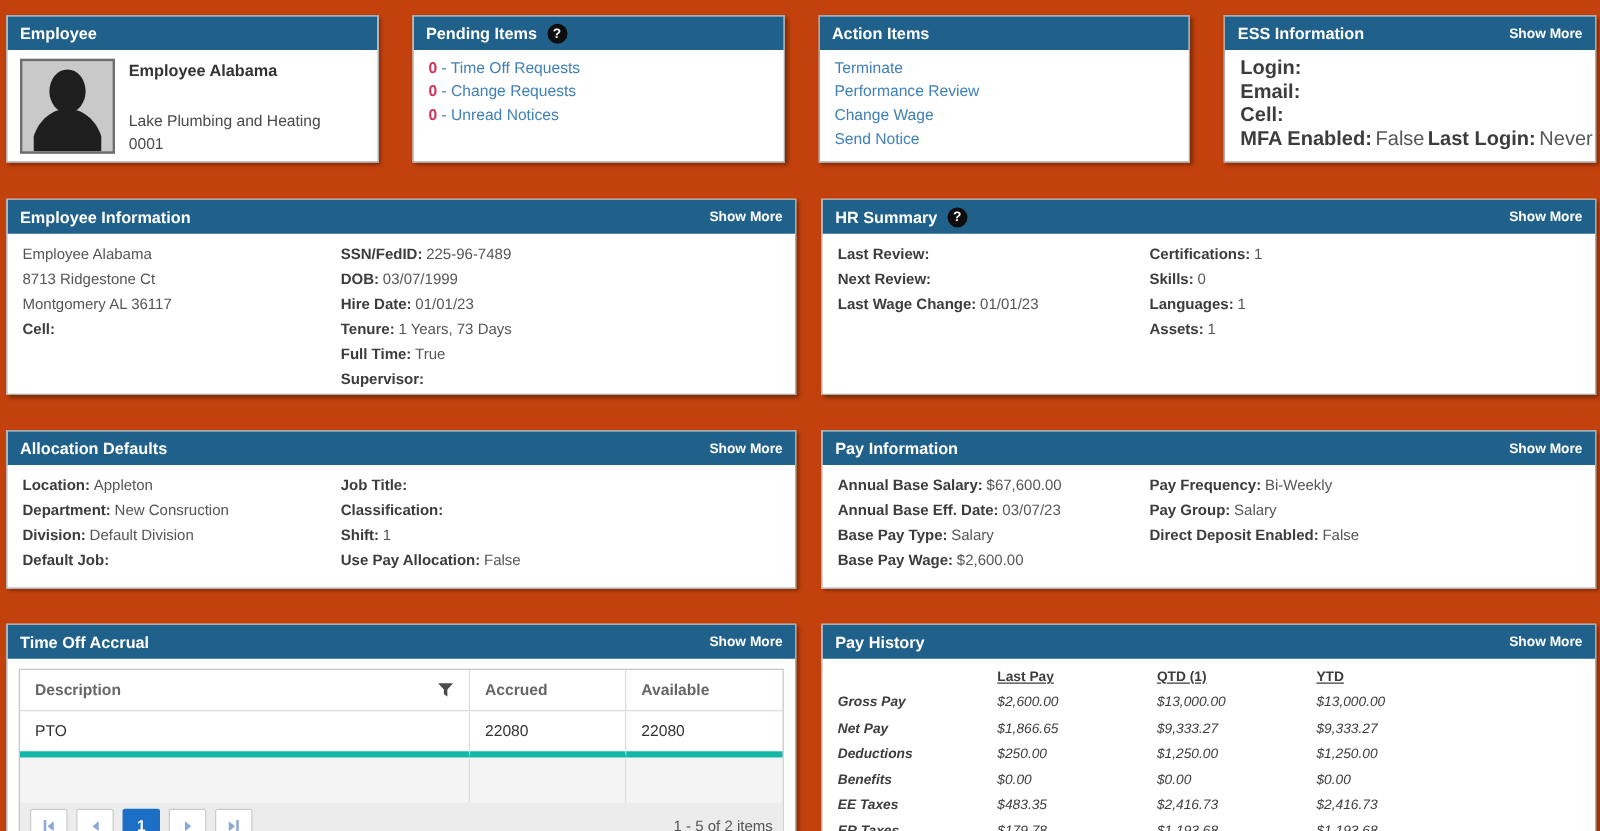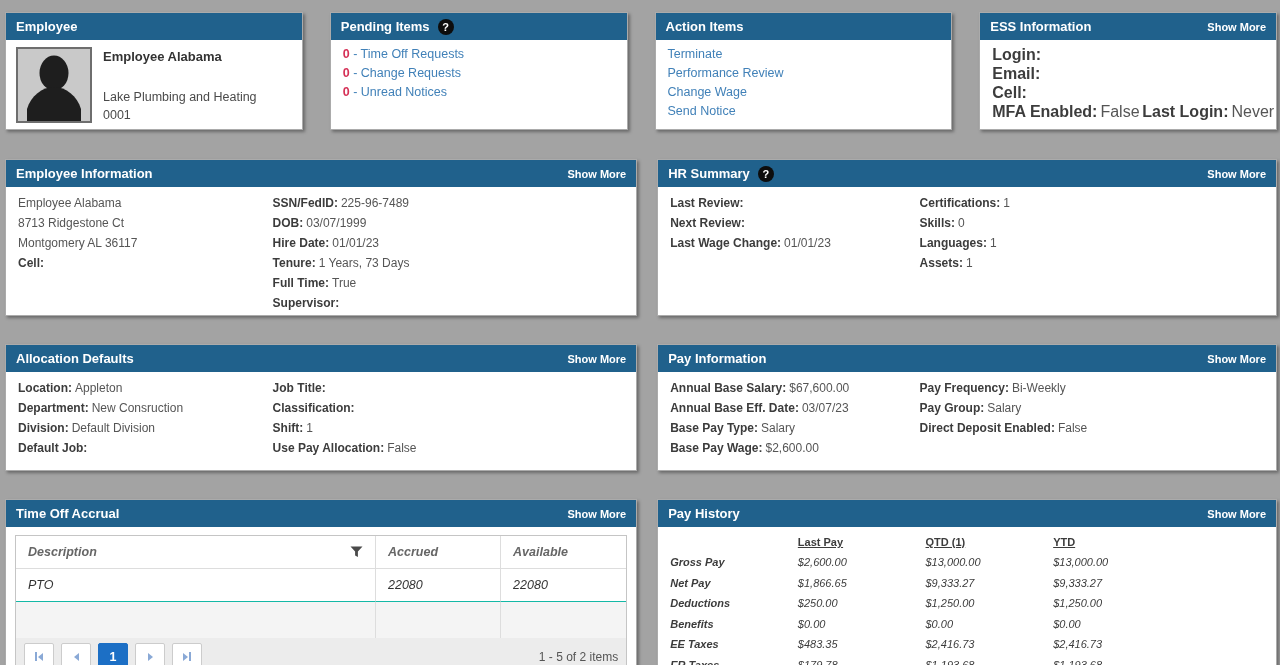--- a/index.html
+++ b/index.html
@@ -1,18 +1,18 @@
 <!DOCTYPE html>
 <html><head>
 <meta charset="utf-8">
 <style>
   * { margin:0; padding:0; box-sizing:border-box; }
   html,body { background:#fff; }
   body { font-family:"Liberation Sans", sans-serif; color:#555; }
-  .page { width:1280px; height:665px; padding:12px 3px 0 5px; overflow:hidden; background:#a3a3a3; }
+  .page { width:1280px; height:665px; padding:12px 3px 0 5px; overflow:hidden; background:#c2410c; }
 
   .row { display:grid; }
   .row-1 { grid-template-columns:repeat(4,1fr); gap:27px; margin-bottom:29px; }
   .row-2 { grid-template-columns:1.02fr 1fr; gap:20px; margin-bottom:28px; }
   .row-3 { grid-template-columns:1.02fr 1fr; gap:20px; margin-bottom:28px; }
   .row-4 { grid-template-columns:1.02fr 1fr; gap:20px; }
 
   .panel { background:#fff; border:1px solid #ababab; box-shadow:2px 2px 3px rgba(0,0,0,.35); overflow:hidden; }
   .h-118 { height:118px; } .h-157 { height:157px; } .h-110 { height:127px; } .h-175 { height:175px; }
 
@@ -47,29 +47,29 @@
 
   
   .ess-body { padding:5px 12px; }
   .ess-body .field { line-height:19px; }
   .ess-bottom { display:flex; }
   .ess-bottom .field:first-child { width:150px; flex-shrink:0; }
 
   
   .grid { margin:8px 9px 0 9px; border:1px solid #c5c5c5; font-size:12.5px; background:#fff; }
   .g-row { display:flex; }
-  .g-cell { padding:9px 12px; overflow:hidden; white-space:nowrap;font-style:italic; }
+  .g-cell { padding:9px 12px; overflow:hidden; white-space:nowrap; }
   .c-desc { flex:0 0 59%; border-right:1px solid #ddd; }
   .c-accr { flex:0 0 20.5%; border-right:1px solid #ddd; }
   .c-avail { flex:1; }
   .g-head { color:#666; font-weight:bold; }
   .g-head .g-cell { border-bottom:1px solid #ddd; }
   .g-head .c-desc { display:flex; align-items:center; justify-content:space-between; }
   .g-data { color:#333; }
-  .g-data .g-cell { border-bottom:1px solid #14b8a6; }
+  .g-data .g-cell { border-bottom:5px solid #14b8a6; }
   .g-empty { background:#f4f4f4; height:36px; }
   .filter-btn { cursor:pointer; display:inline-flex; align-items:center; }
 
   .pager { display:flex; align-items:center; background:#ececec; padding:4px 8px; height:37px; }
   .pg-btn { width:30px; height:28px; background:#fff; border:1px solid #ccc; border-radius:2px; margin-right:7px;
             display:flex; align-items:center; justify-content:center; cursor:pointer; gap:1px; }
   .pg-btn.active { background:#1C6FC5; border-color:#1C6FC5; color:#fff; font-size:12.5px; font-weight:bold; }
   .tri { width:0; height:0; border-top:4.5px solid transparent; border-bottom:4.5px solid transparent; }
   .tri.l { border-right:5.5px solid #8aa9d6; }
   .tri.r { border-left:5.5px solid #8aa9d6; }

